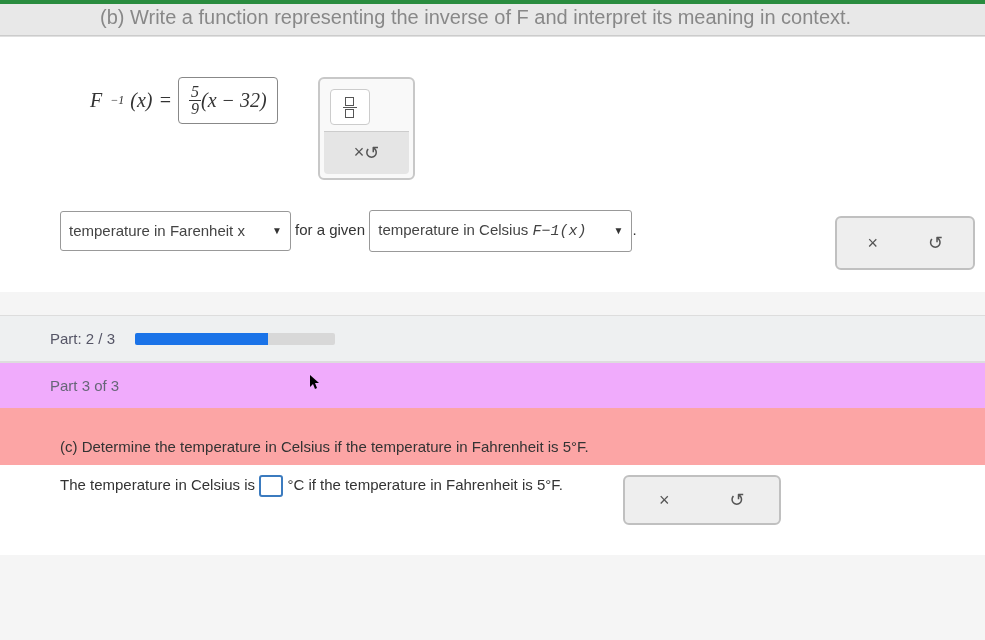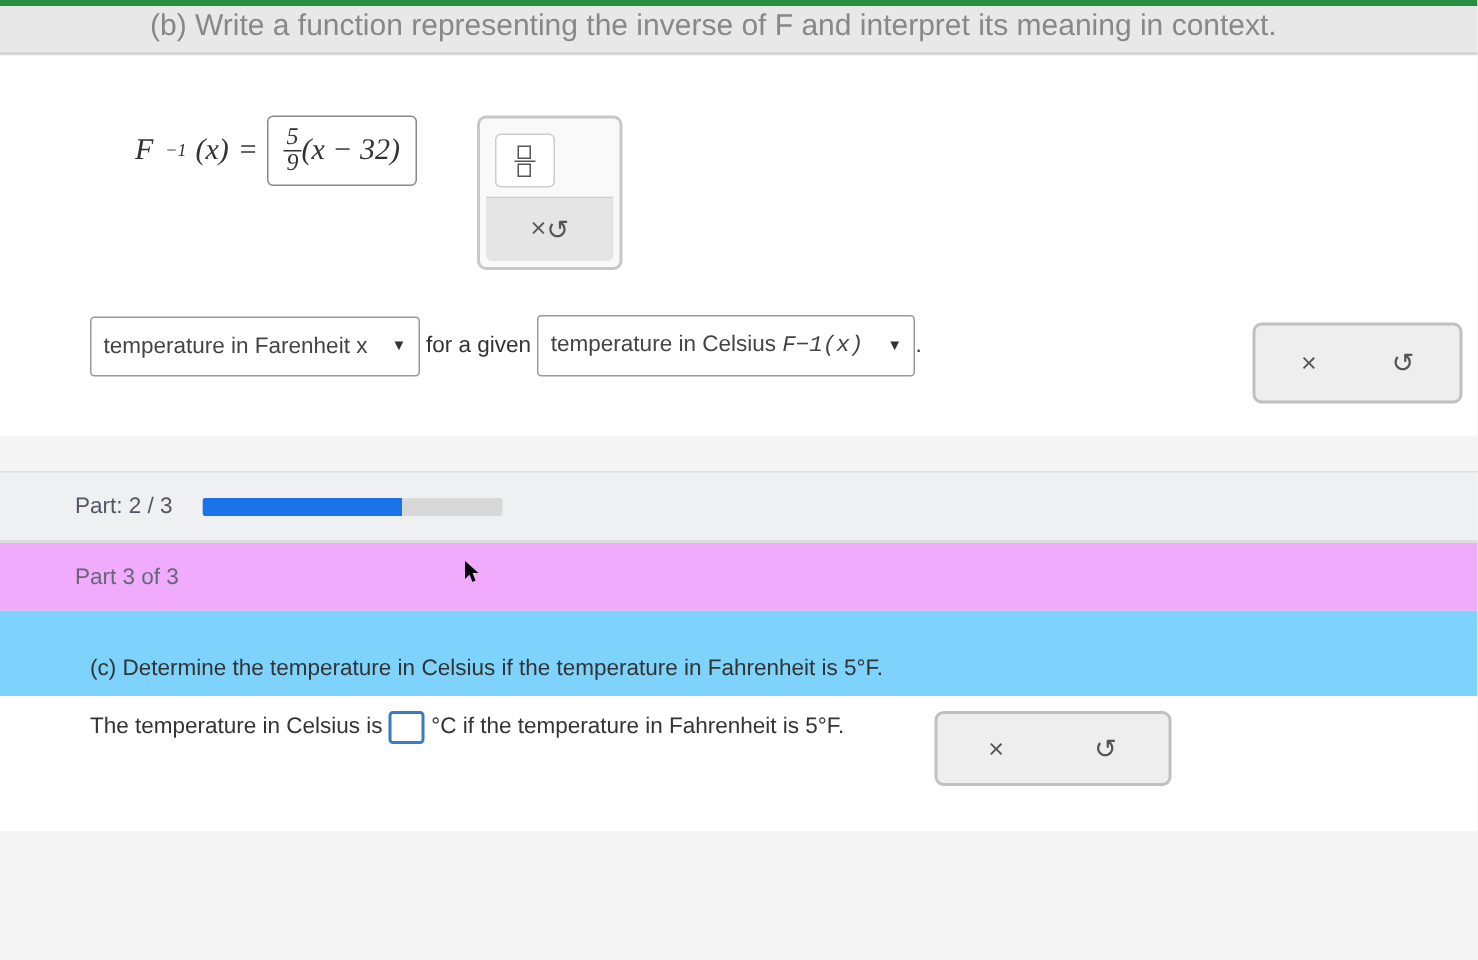--- a/index.html
+++ b/index.html
@@ -103,21 +103,21 @@
     .dropdown {
       display: inline-flex;
       align-items: center;
       border: 1px solid #999;
       border-radius: 3px;
       padding: 4px 8px;
       background: #fff;
       font-size: 15px;
       color: #444;
       cursor: pointer;
-      gap: 16px;
+      gap: 27px;
       vertical-align: middle;
     }
     .dropdown .triangle { font-size: 10px; color: #333; }
     .dropdown .math { font-family: Liberation Mono, monospace; font-style: italic; }
     .action-box {
       border: 2px solid #c0c0c0;
       border-radius: 6px;
       background: #eee;
       display: flex;
       align-items: center;
@@ -159,21 +159,21 @@
       color: #667;
       position: relative;
     }
     .cursor {
       position: absolute;
       left: 310px; top: 12px;
       font-size: 14px;
     }
     .question-c {
       padding: 30px 60px 10px 60px;
-      background: #7dd3fc;
+      background: #fca5a5;
     }
     .answer-line {
       padding: 10px 60px 30px 60px;
       background: #fff;
       display: flex;
       align-items: flex-start;
       gap: 10px;
       position: relative;
     }
     .input-box {

